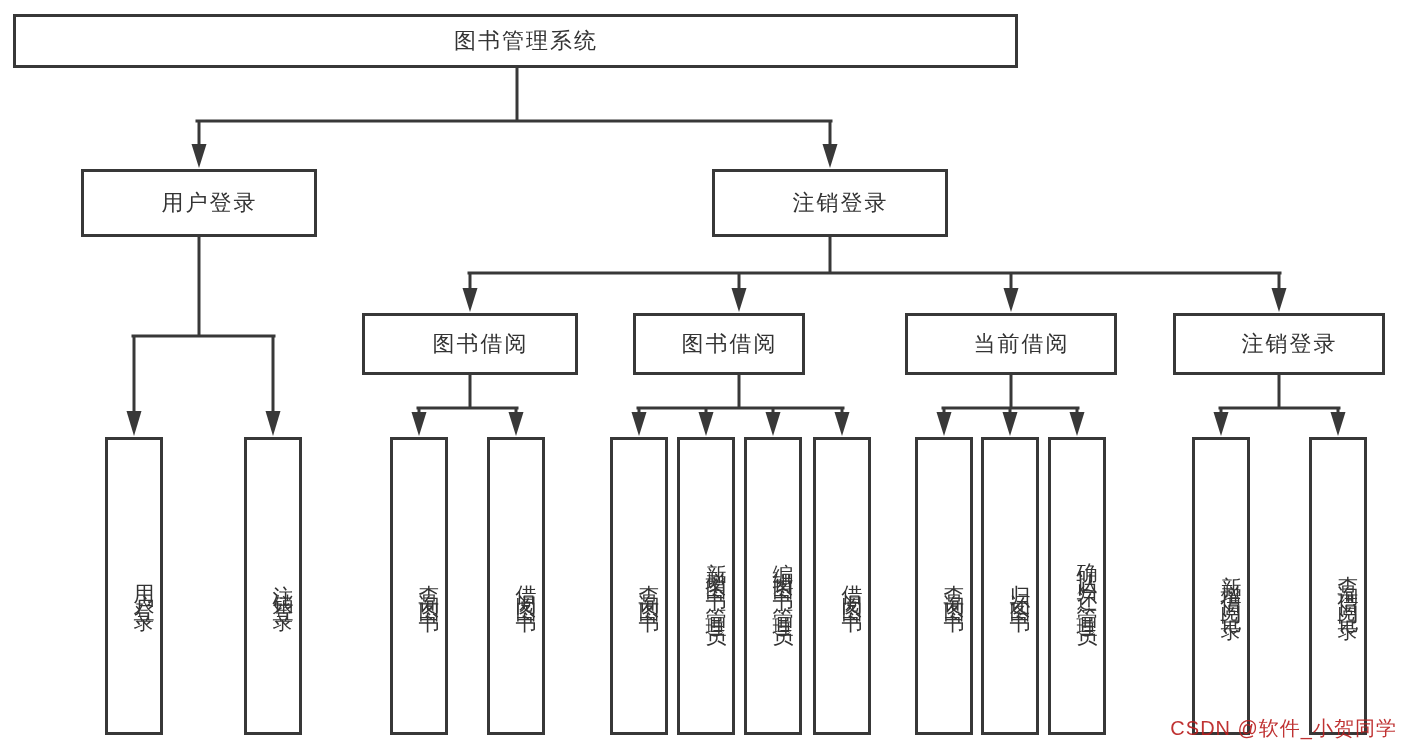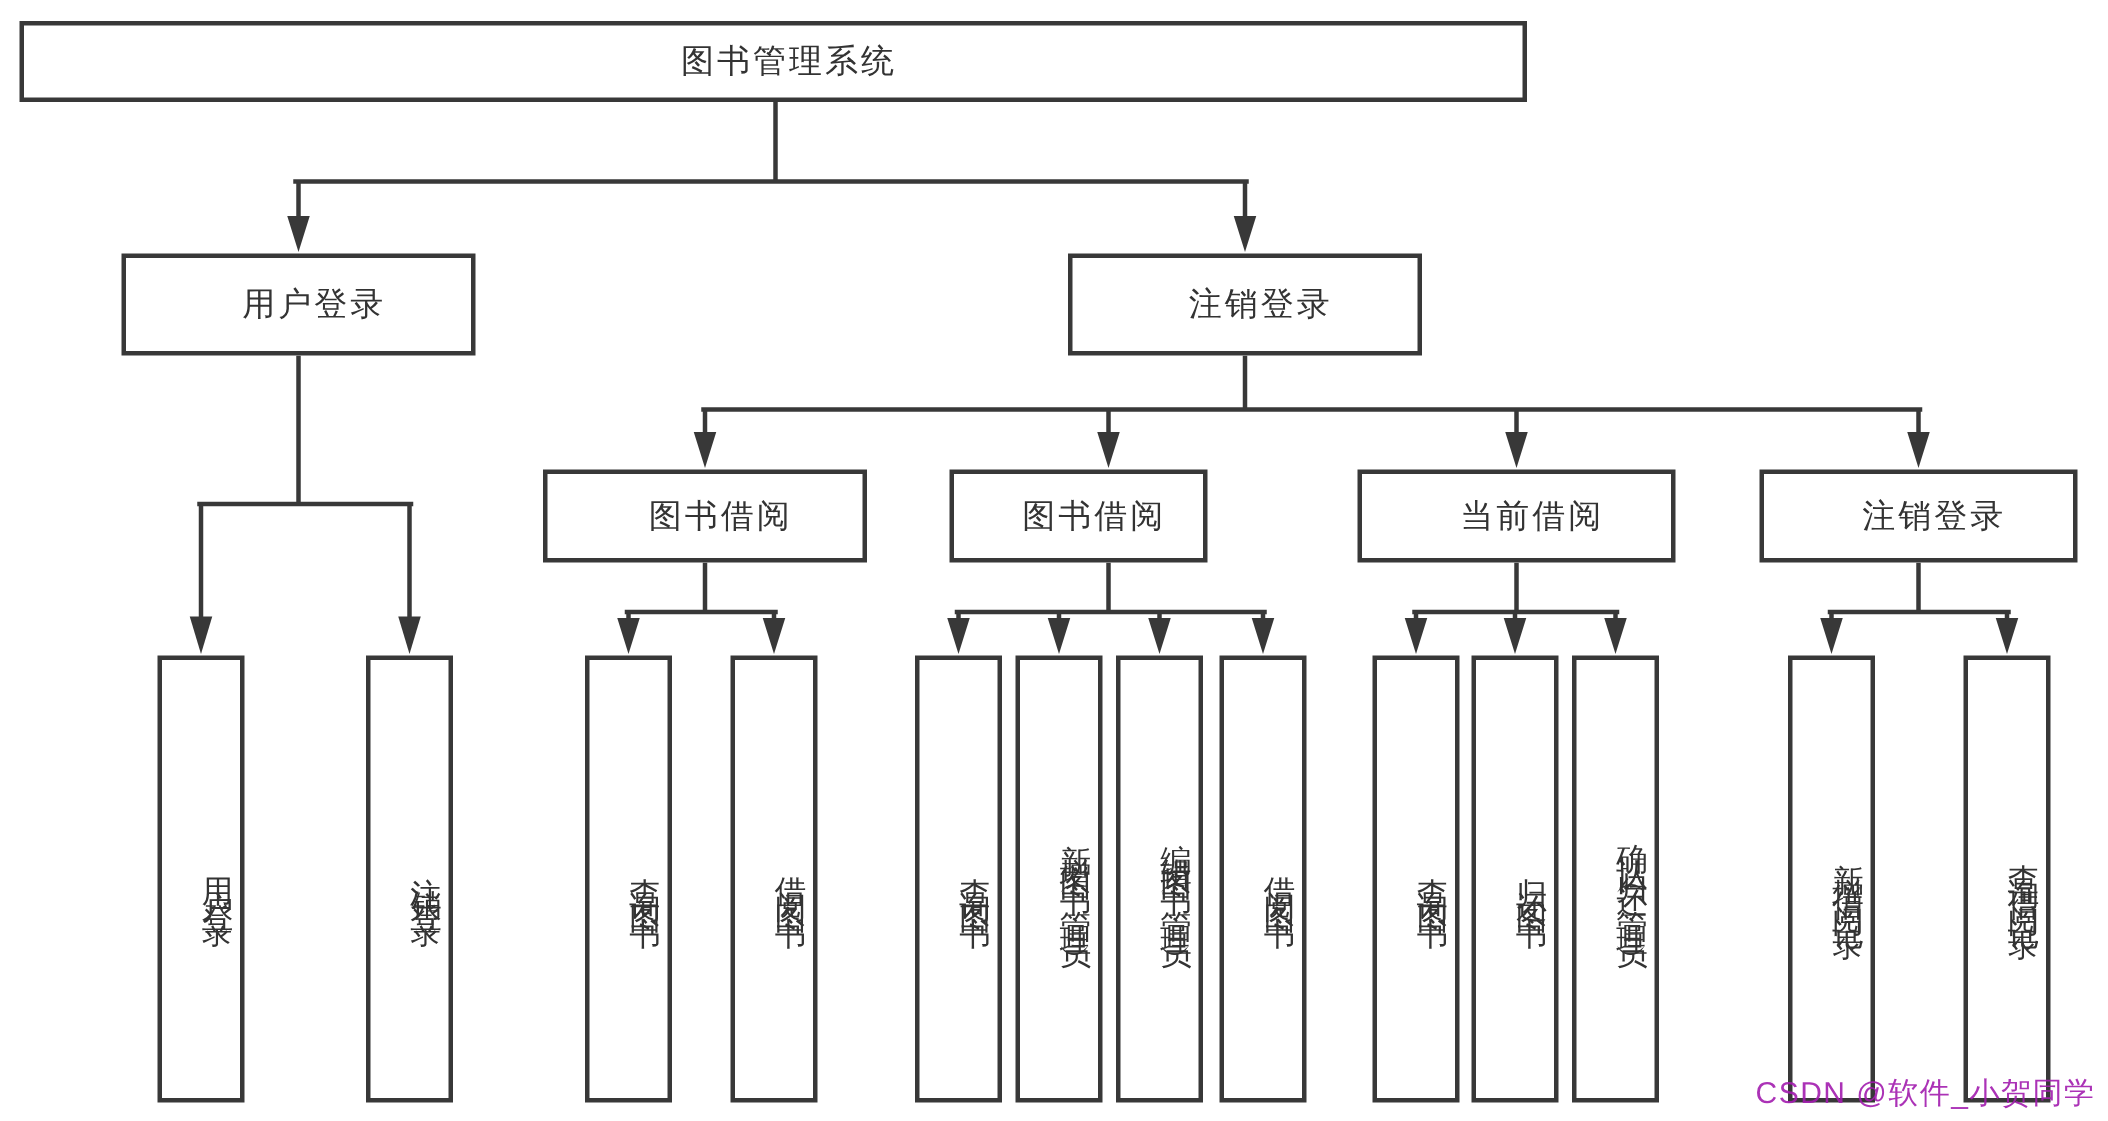--- a/index.html
+++ b/index.html
@@ -73,21 +73,21 @@
     letter-spacing: 9px;
     line-height: 1;
     color: #333333;
     white-space: nowrap;
   }
   .watermark {
     position: absolute;
     right: 8px;
     bottom: 5px;
     font-size: 20px;
-    color: #a21caf;
+    color: #b91c1c;
     opacity: 0.9;
     z-index: 3;
     letter-spacing: 1px;
     white-space: nowrap;
   }
 </style>
 </head>
 <body>
 
 <div class="canvas">

